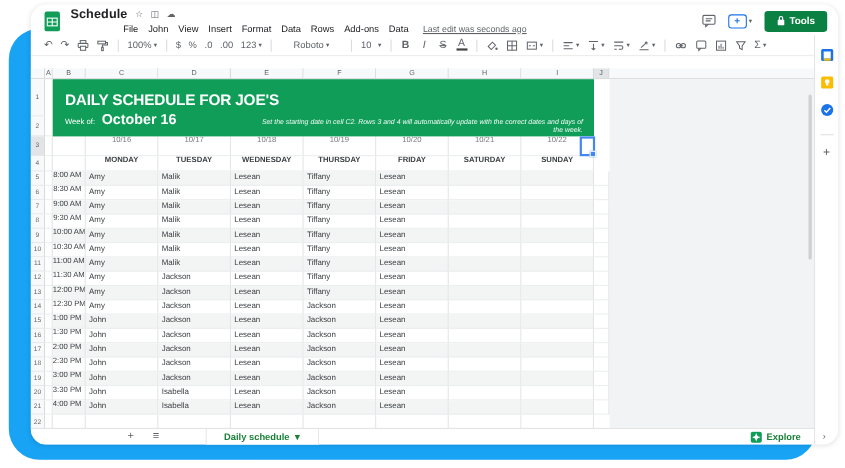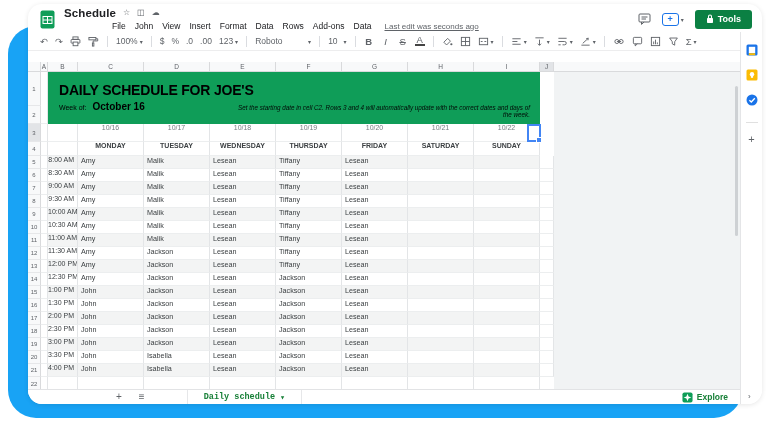--- a/index.html
+++ b/index.html
@@ -69,37 +69,37 @@
   #cells{position:absolute;left:13px;top:0;width:513px;height:317px;background:#fff;}
   .void{position:absolute;left:526px;top:0;right:0;bottom:0;background:var(--void);}
   .srow{display:flex;}
   .c{border-right:1px solid var(--grid-line);border-bottom:1px solid #eceeef;overflow:hidden;white-space:nowrap;}
   .c.band{background:var(--band);}
   .c-a{width:7px;} .c-b{width:30px;} .c-day{width:66px;} .c-j{width:14px;}
   .time{font-size:7px;color:var(--ink);text-align:right;padding-right:3px;}
   .name{font-size:7.2px;color:var(--ink);padding-left:3px;}
   .date-c{font-size:7px;color:#757b80;text-align:center;}
   .day-c{font-size:7px;font-weight:bold;color:var(--ink);text-align:center;}
-  .banner{position:absolute;left:7px;top:0;width:492px;height:52px;background:var(--green);color:#000000;
+  .banner{position:absolute;left:7px;top:0;width:492px;height:52px;background:var(--green);color:#ffffff;
           padding:5px 10px 0 11px;}
   .banner-title{font-size:14px;font-weight:bold;letter-spacing:-.2px;margin-top:5px;}
   .banner-row2{display:flex;align-items:baseline;gap:6px;margin-top:3px;}
-  .weekof-l{font-size:7px;} .weekof-v{font-size:10px;font-weight:bold;}
+  .weekof-l{font-size:7px;} .weekof-v{font-size:13px;font-weight:bold;}
   .banner-note{margin-left:auto;font-size:6.3px;font-style:italic;text-align:right;max-width:300px;opacity:.95;}
   .selbox{position:absolute;left:499px;top:52px;width:14px;height:18px;border:2px solid var(--sel-blue);background:#fff;}
   .selbox::after{content:"";position:absolute;right:-3px;bottom:-3px;width:4px;height:4px;background:var(--sel-blue);border:1px solid #fff;}
   .vscroll{position:absolute;right:2px;top:14px;width:3px;height:150px;background:#ced1d4;border-radius:2px;}
 
   
   .bbar{position:absolute;left:0;bottom:0;width:712px;height:15px;background:#fff;border-top:1px solid #e2e3e5;
         display:flex;align-items:center;padding-left:88px;}
   .b-ico{font-size:10px;color:var(--muted);line-height:1;}
   .sheet-tab{display:flex;align-items:center;gap:5px;height:15px;padding:0 16px;margin-left:42px;
              background:#fff;border-left:1px solid #e6e7e9;border-right:1px solid #e6e7e9;}
-  .sheet-tab span{font-size:8.5px;font-weight:bold;color:var(--tab-green);font-family:Liberation Mono, monospace;}
+  .sheet-tab span{font-size:8.5px;font-weight:bold;color:var(--tab-green);}
   .sheet-tab .caret{color:var(--tab-green);}
   .explore{margin-left:auto;margin-right:12px;display:flex;align-items:center;gap:4px;}
   .explore span{font-size:8.5px;color:var(--tab-green);font-weight:bold;}
 
   
   .sidepanel{position:absolute;right:0;top:28px;bottom:0;width:22px;border-left:1px solid #e4e5e7;background:#fff;
              display:flex;flex-direction:column;align-items:center;padding-top:12px;}
   .sp-ico{margin-bottom:13px;}
   .sp-div{width:12px;height:1px;background:#e0e0e0;margin:3px 0 10px;}
   .sp-plus{font-size:11px;color:var(--muted);}
@@ -183,21 +183,21 @@
     <span class="t-sep"></span>
     <span class="t-txt">$</span>
     <span class="t-txt">%</span>
     <span class="t-txt">.0</span>
     <span class="t-txt">.00</span>
     <span class="t-txt">
         <span>123</span>
         <span class="caret">▾</span>
       </span>
     <span class="t-sep"></span>
-    <span class="t-txt" style="width:56px;justify-content:space-between;">
+    <span class="t-txt" style="width:56px;justify-content:center;">
         <span>Roboto</span>
         <span class="caret">▾</span>
       </span>
     <span class="t-sep"></span>
     <span class="t-txt">
         <span>10</span>
         <span class="caret" style="margin-left:4px;">▾</span>
       </span>
     <span class="t-sep"></span>
     <span class="t-letter bold">B</span>

